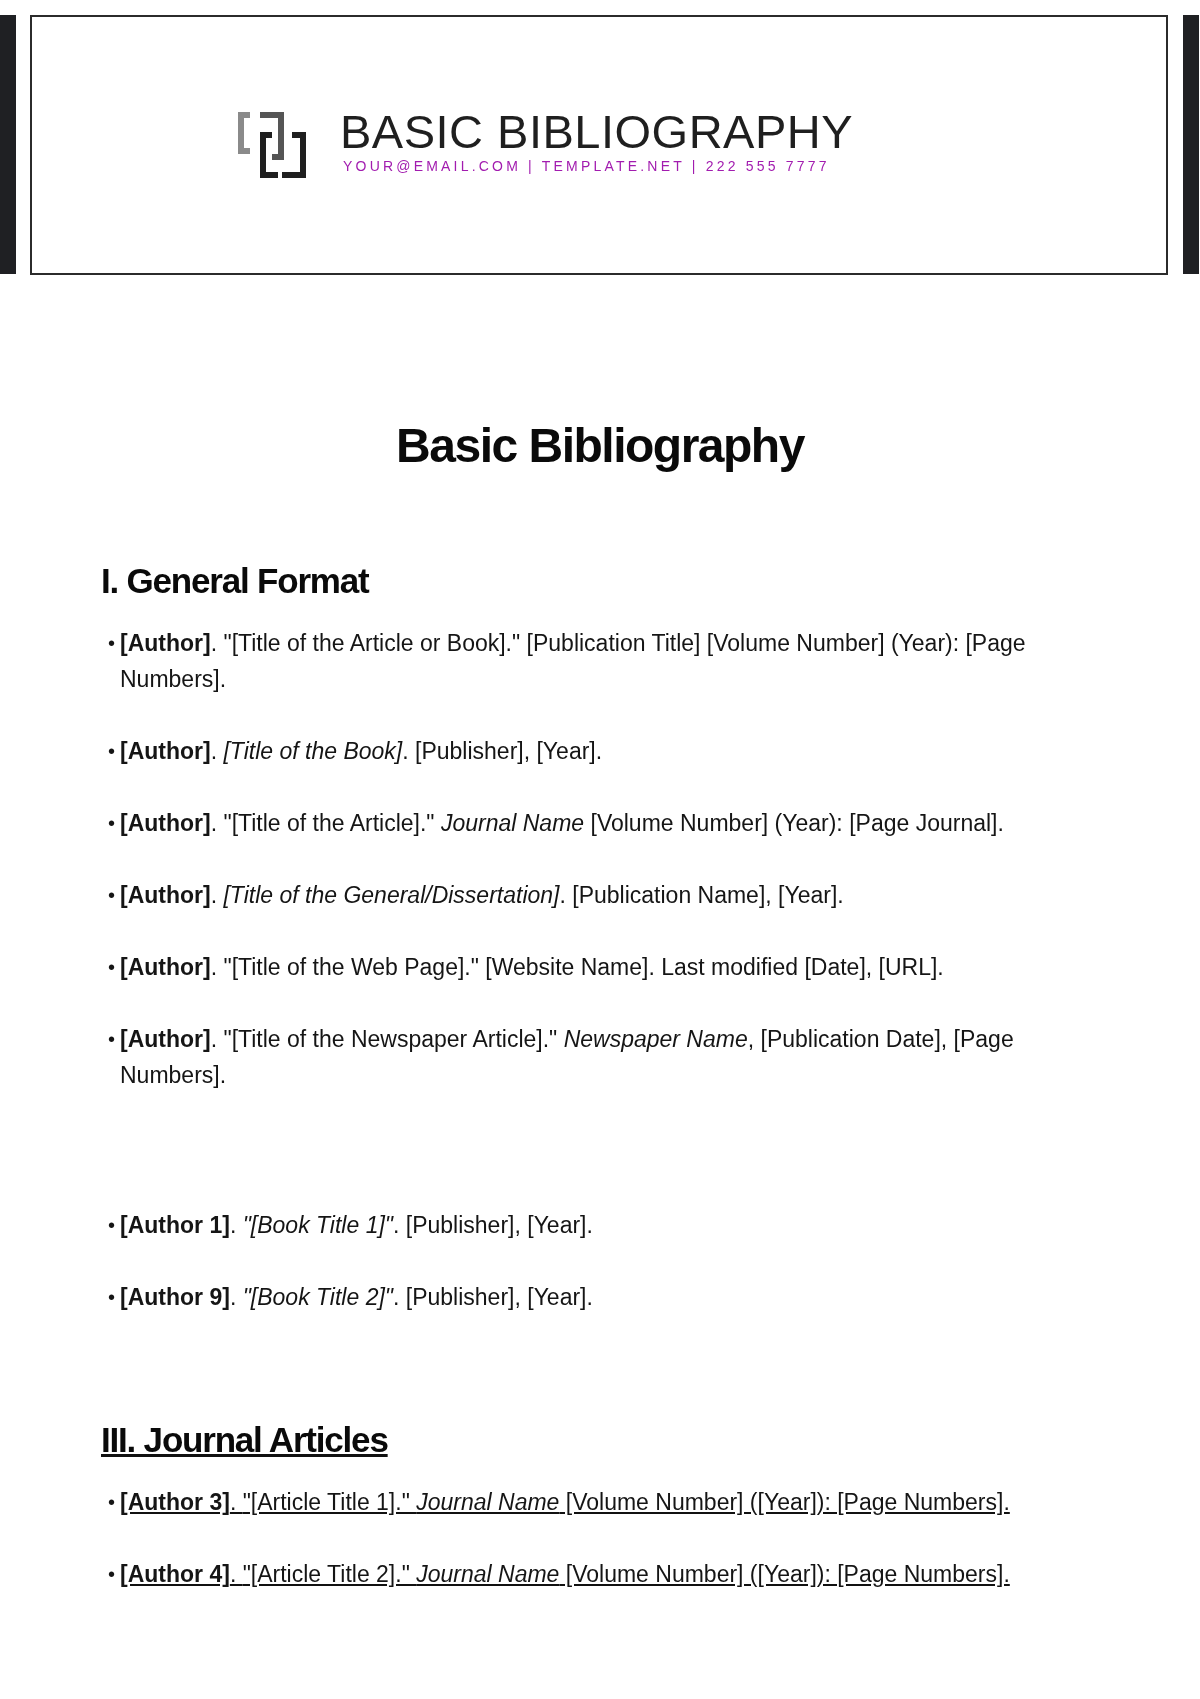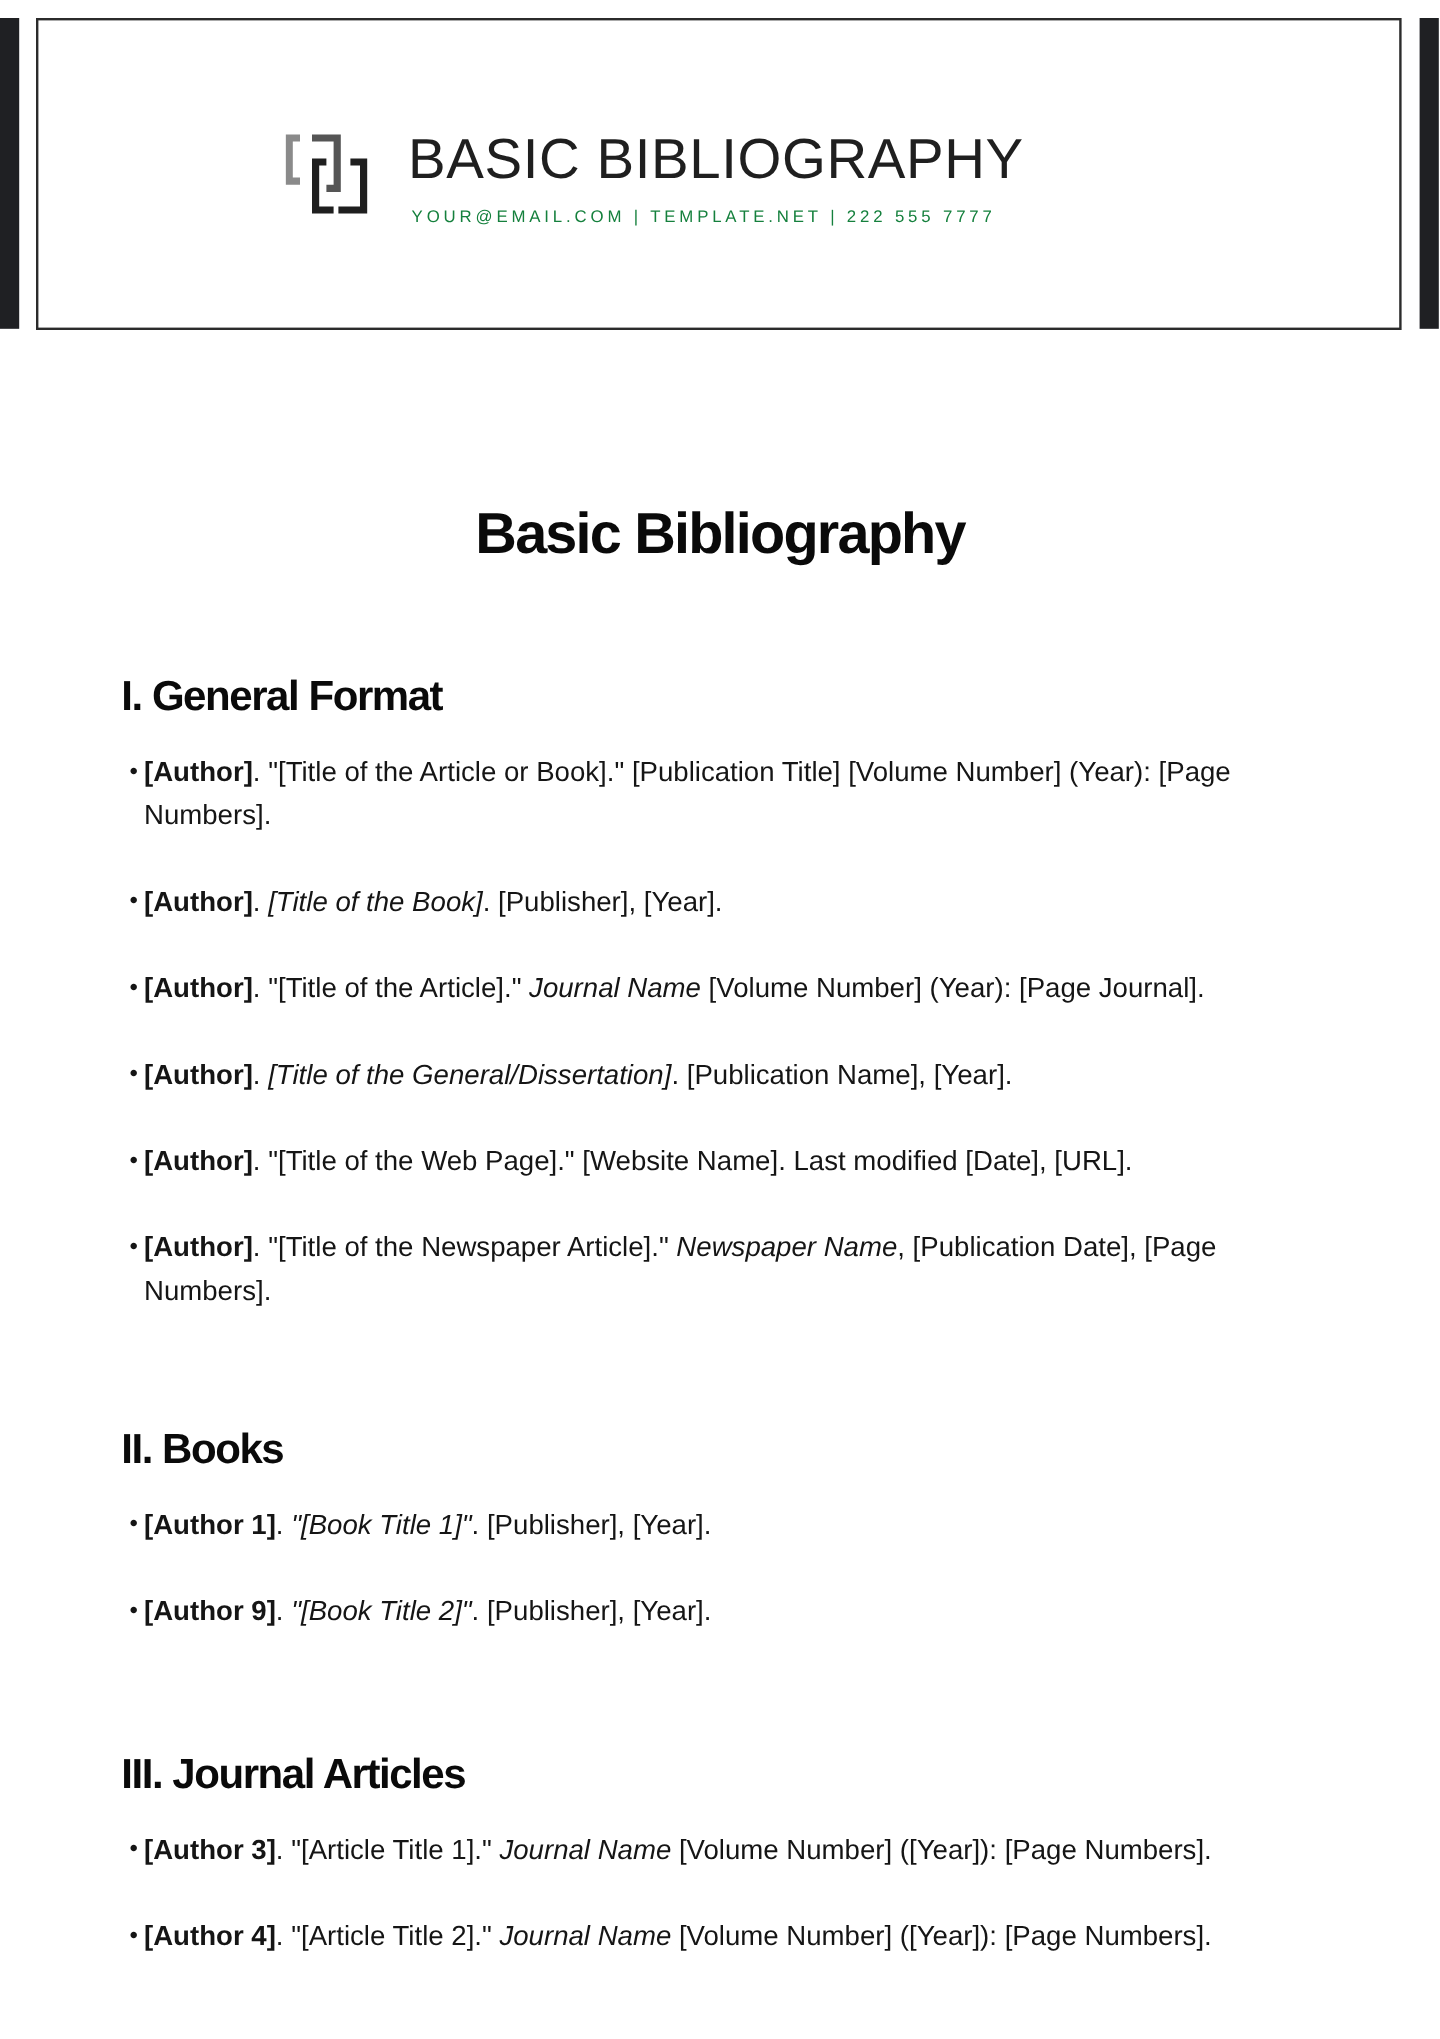--- a/index.html
+++ b/index.html
@@ -8,21 +8,21 @@
   .side-bar { position: absolute; top: 15px; height: 259px; width: 16px; background: #1f2023; }
   .side-bar.left { left: 0; }
   .side-bar.right { left: 1183px; }
   .header-frame { position: absolute; left: 30px; top: 15px; width: 1134px; height: 256px;
                   border: 2px solid #2b2b2b; box-sizing: content-box; }
   .brand { position: absolute; left: 238px; top: 110px; display: flex; align-items: flex-start; }
   .logo { width: 72px; height: 70px; margin-right: 30px; }
   .brand-text { display: flex; flex-direction: column; }
   .brand-title { font-size: 47px; font-weight: 400; letter-spacing: 0.5px; color: #1f1f1f;
                  line-height: 48px; margin-top: -2px; transform: scaleX(1.0); transform-origin: left; }
-  .brand-contact { font-size: 14px; letter-spacing: 3.2px; color: #15803d; margin-top: 16px; margin-left: 3px; }
+  .brand-contact { font-size: 14px; letter-spacing: 3.2px; color: #a21caf; margin-top: 2px; margin-left: 3px; }
   .doc-title { position: absolute; top: 418px; left: 0; width: 1200px; text-align: center;
                font-size: 48px; font-weight: 700; letter-spacing: -1.5px; color: #0a0a0a; margin: 0; }
   .section { position: absolute; left: 96px; width: 980px; }
   .section h2 { margin: 5px; font-size: 35px; font-weight: 700; letter-spacing: -1.2px; color: #0a0a0a; }
   ul.refs { list-style: none; margin: 0; padding: 0; }
   ul.refs li { position: relative; padding-left: 24px; font-size: 23px; line-height: 36px; color: #151515;
                margin-bottom: 36px; }
   ul.refs li::before { content: "•"; position: absolute; left: 12px; top: 0; font-size: 20px; }
   .b { font-weight: 700; }
   .i { font-style: italic; margin-top: 24px; }
@@ -60,26 +60,25 @@
       <li><span class="b">[Author]</span><span>. </span><span>"[Title of the Article or Book]." [Publication Title] [Volume Number] (Year): [Page Numbers].</span></li>
       <li><span class="b">[Author]</span><span>. </span><span class="i">[Title of the Book]</span><span>. [Publisher], [Year].</span></li>
       <li><span class="b">[Author]</span><span>. </span><span>"[Title of the Article]." </span><span class="i">Journal Name</span><span> [Volume Number] (Year): [Page Journal].</span></li>
       <li><span class="b">[Author]</span><span>. </span><span class="i">[Title of the General/Dissertation]</span><span>. [Publication Name], [Year].</span></li>
       <li><span class="b">[Author]</span><span>. </span><span>"[Title of the Web Page]." [Website Name]. Last modified [Date], [URL].</span></li>
       <li><span class="b">[Author]</span><span>. </span><span>"[Title of the Newspaper Article]." </span><span class="i">Newspaper Name</span><span>, [Publication Date], [Page Numbers].</span></li>
     </ul>
 </div>
 
 <div class="section" style="top:1183px;">
-  <h2>II. Books</h2>
   <ul class="refs" style="margin-top:24px;">
       <li><span class="b">[Author 1]</span><span>. </span><span class="i">"[Book Title 1]"</span><span>. [Publisher], [Year].</span></li>
       <li><span class="b">[Author 9]</span><span>. </span><span class="i">"[Book Title 2]"</span><span>. [Publisher], [Year].</span></li>
     </ul>
 </div>
 
-<div class="section" style="top:1454px;">
+<div class="section" style="top:1415px;text-decoration:underline;">
   <h2>III. Journal Articles</h2>
   <ul class="refs" style="margin-top:24px;">
       <li><span class="b">[Author 3]</span><span>. </span><span>"[Article Title 1]." </span><span class="i">Journal Name</span><span> [Volume Number] ([Year]): [Page Numbers].</span></li>
       <li><span class="b">[Author 4]</span><span>. </span><span>"[Article Title 2]." </span><span class="i">Journal Name</span><span> [Volume Number] ([Year]): [Page Numbers].</span></li>
     </ul>
 </div>
 
 </body></html>

